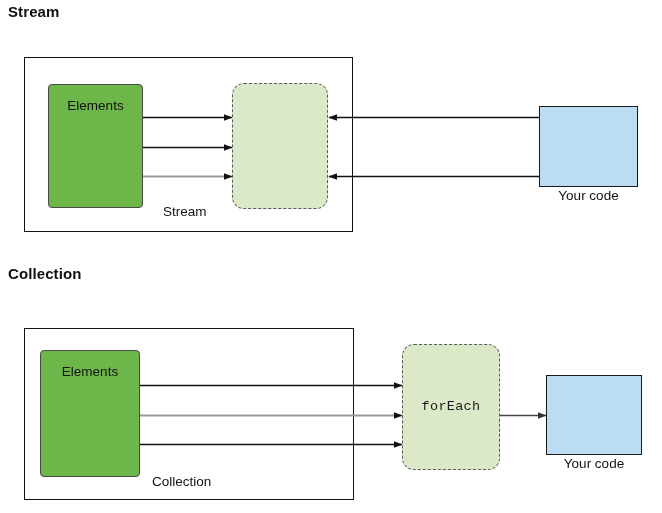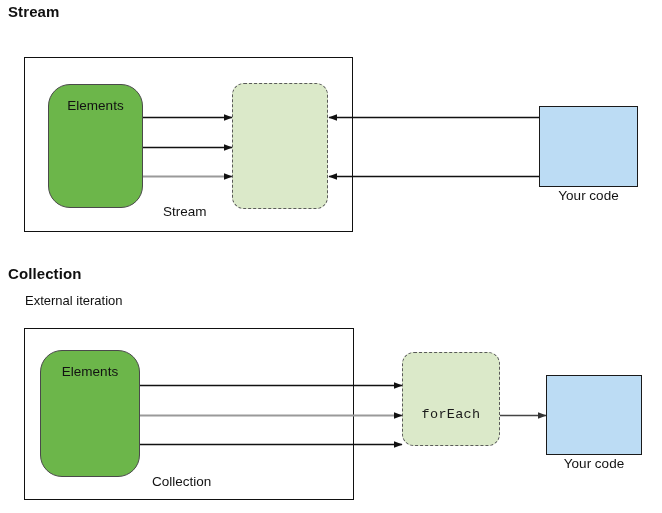--- a/index.html
+++ b/index.html
@@ -51,21 +51,21 @@
     background: #ffffff;
     box-sizing: border-box;
   }
   #panel-stream { top: 57px; width: 329px; height: 175px; }
   #panel-collection { top: 328px; width: 330px; height: 172px; }
 
   .elements-box {
     position: absolute;
     background: #6cb64a;
     border: 1.2px solid #4a4a4a;
-    border-radius: 22px;
+    border-radius: 4px;
     box-sizing: border-box;
     z-index: 4;
   }
   .elements-label {
     position: absolute;
     left: 0; right: 0;
     top: 13px;
     text-align: center;
     font-size: 13.5px;
     color: #121212;
@@ -75,21 +75,21 @@
 
   .dashed-box {
     position: absolute;
     background: #dbe9c9;
     border: 1.5px dashed #5a5a5a;
     border-radius: 12px;
     box-sizing: border-box;
     z-index: 4;
   }
   #stream-pipeline { left: 232px; top: 83px; width: 96px; height: 126px; }
-  #foreach-box { left: 402px; top: 352px; width: 98px; height: 94px; padding-left: 44px; }
+  #foreach-box { left: 402px; top: 344px; width: 98px; height: 126px; padding-left: 44px; }
   .foreach-label {
     position: absolute;
     left: 0; right: 0;
     top: 54px;
     text-align: center;
     font-size: 13.5px;
     font-family: "Liberation Mono", "DejaVu Sans Mono", monospace;
     color: #1a1a1a;
     letter-spacing: 0.3px;
   }
@@ -152,21 +152,20 @@
 
     <div class="inner-label" id="label-stream-inner">Stream</div>
 
     <div class="code-box" id="code-stream">
       <div class="code-label">Your code</div>
     </div>
   </div>
 
   <div class="section" id="section-collection">
     <div class="section-title">Collection</div>
-    <div class="section-subtitle">External iteration</div>
   </div>
 
   <div class="panel" id="panel-collection"></div>
 
   <div class="elements-box" id="elements-collection">
     <div class="elements-label">Elements</div>
   </div>
 
   <div class="inner-label" id="label-collection-inner">Collection</div>
 

